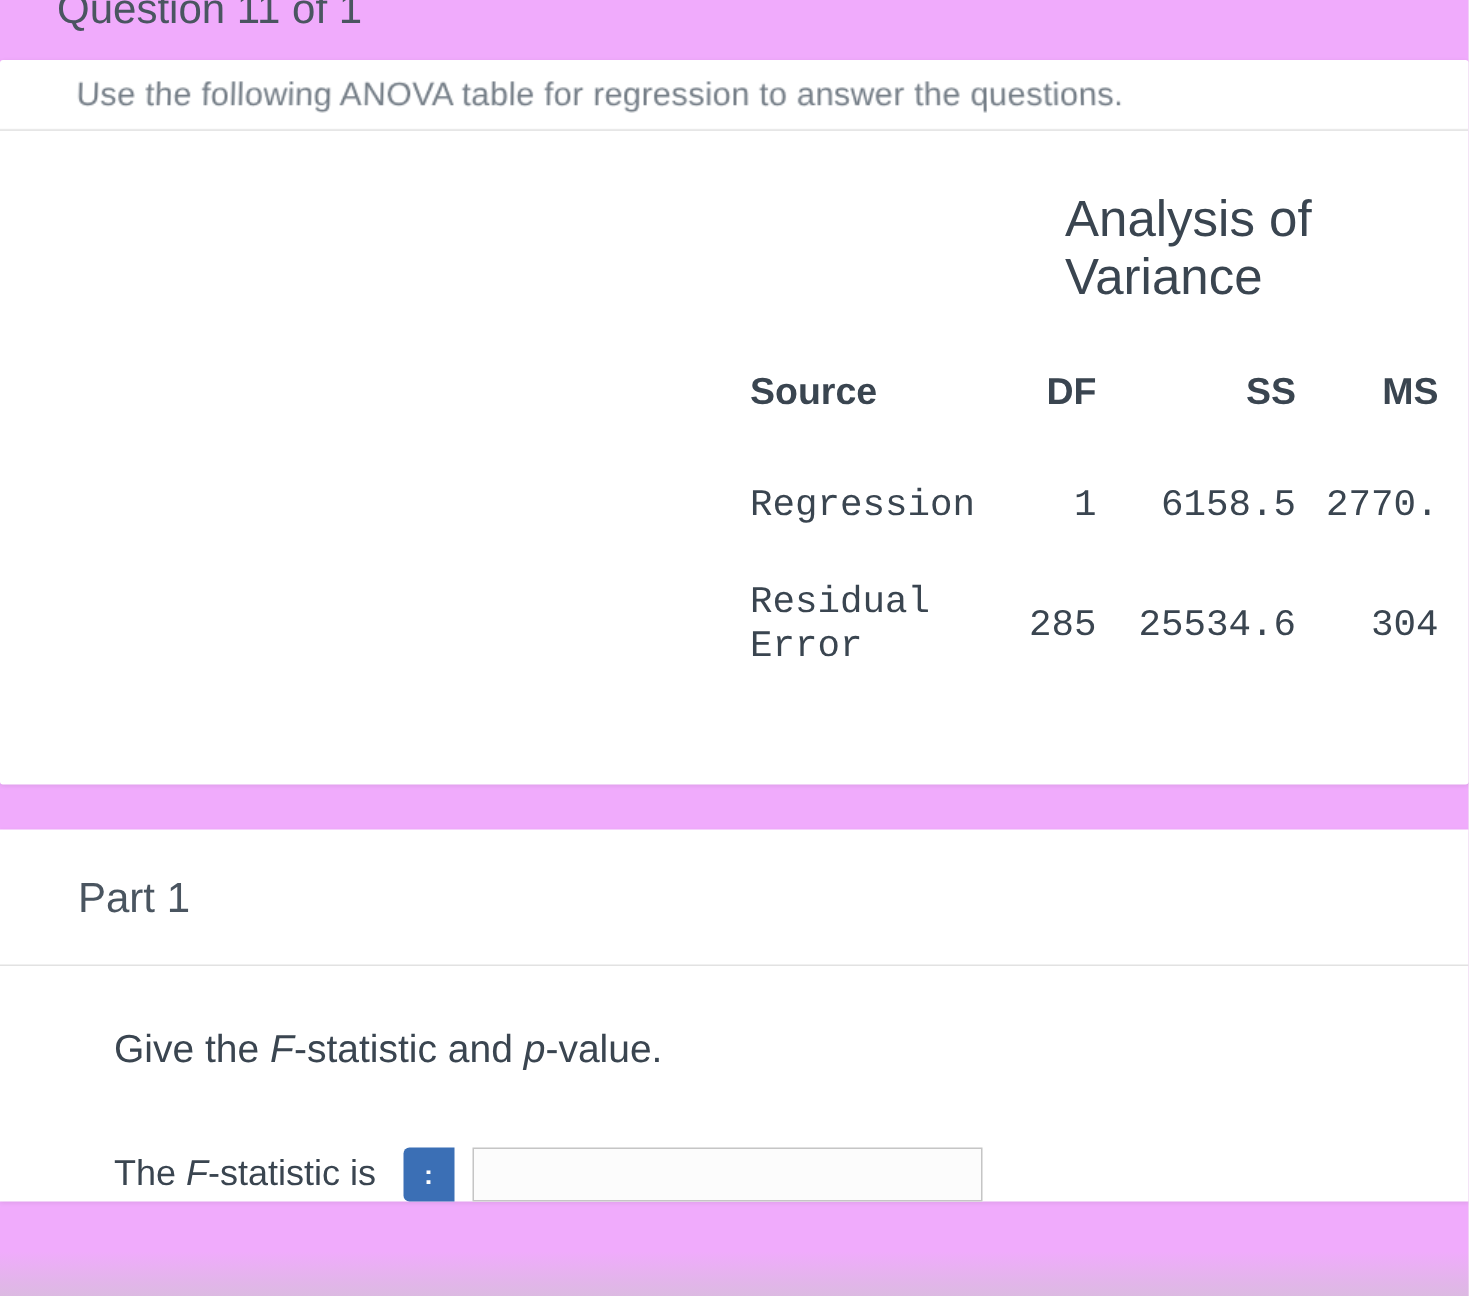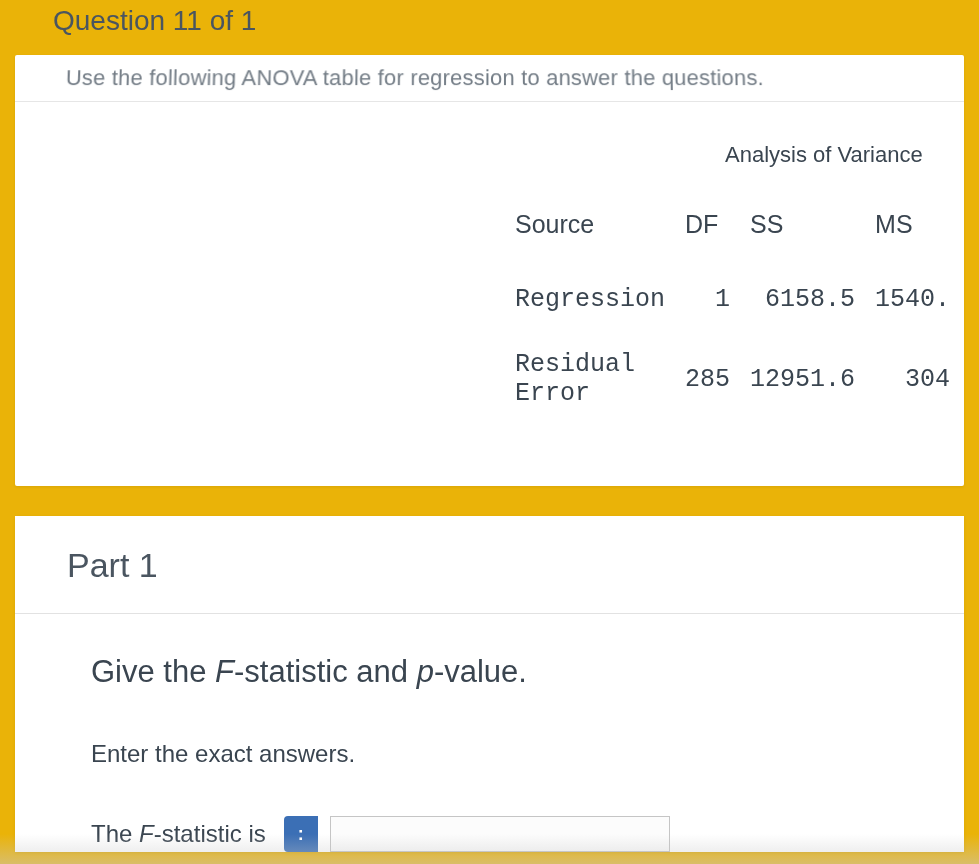--- a/index.html
+++ b/index.html
@@ -10,25 +10,25 @@
     body {
       font-family: -apple-system, BlinkMacSystemFont, "Segoe UI", Helvetica, Arial, sans-serif;
       background: #e8e8e8;
       width: 979px;
       height: 864px;
       overflow: hidden;
       position: relative;
       color: #3a4550;
     }
     .page-wrap {
-      background: #eab308;
+      background: #f0abfc;
       width: 100%;
       height: 100%;
       position: relative;
-      padding: 15px;
+      padding: 0;
     }
     .question-header {
       font-size: 28px;
       font-weight: 500;
       color: #4a5560;
       padding: 0 0 8px 38px;
       position: relative;
       top: -10px;
     }
     .card {
@@ -49,68 +49,68 @@
       transform-origin: center bottom;
       opacity: 0.85;
       letter-spacing: 0.2px;
     }
     .anova-section {
       padding-left: 500px;
       padding-right: 0;
       padding-top: 10px;
     }
     .anova-title {
-      font-size: 22px;
+      font-size: 34px;
       color: #3a4550;
       margin-bottom: 30px;
       padding-left: 210px;
     }
     .anova-table {
       border-collapse: collapse;
       font-size: 25px;
       color: #3a4550;
     }
     .anova-table th {
       text-align: left;
-      font-weight: 400;
+      font-weight: 700;
       padding: 12px 20px 28px 0;
       color: #3a4550;
     }
     .anova-table th.num {
-      text-align: left;
+      text-align: right;
     }
     .anova-table td {
       padding: 18px 20px 18px 0;
       vertical-align: middle;
       font-family: Liberation Mono, monospace;
     }
     .anova-table td.num {
       text-align: right;
     }
     .col-source { width: 200px; }
     .col-df { width: 60px; text-align: right; }
     .col-ss { width: 140px; text-align: right; }
     .col-ms { width: 90px; text-align: right; }
     .part-card {
       background: #ffffff;
       box-shadow: 0 1px 3px rgba(0,0,0,0.08);
       width: 100%;
     }
     .part-header {
-      font-size: 34px;
+      font-size: 28px;
       font-weight: 400;
       color: #4a5560;
       padding: 30px 0 28px 52px;
       border-bottom: 1px solid #e2e2e2;
     }
     .part-body {
       padding: 40px 0 0 76px;
     }
     .question-line {
-      font-size: 31px;
+      font-size: 26px;
       color: #3a4550;
       margin-bottom: 50px;
     }
     .italic { font-style: italic; }
     .instr-line {
       font-size: 24px;
       color: #3a4550;
       margin-bottom: 48px;
     }
     .answer-row {
@@ -174,41 +174,40 @@
             <th class="col-df num">DF</th>
             <th class="col-ss num">SS</th>
             <th class="col-ms num">MS</th>
           </tr>
         </thead>
         <tbody>
           <tr>
             <td>Regression</td>
             <td class="num">1</td>
             <td class="num">6158.5</td>
-            <td class="num">1540.</td>
+            <td class="num">2770.</td>
           </tr>
           <tr>
             <td>Residual Error</td>
             <td class="num">285</td>
-            <td class="num">12951.6</td>
+            <td class="num">25534.6</td>
             <td class="num">304</td>
           </tr>
         </tbody>
       </table>
     </div>
     <div style="height:60px;"></div>
   </div>
 
   <div class="part-card">
     <div class="part-header">Part 1</div>
     <div class="part-body">
       <div class="question-line">
         <span>Give the </span><span class="italic">F</span><span>-statistic and </span><span class="italic">p</span><span>-value.</span>
       </div>
-      <div class="instr-line">Enter the exact answers.</div>
       <div class="answer-row">
         <span class="answer-label">
           <span>The </span><span class="italic">F</span><span>-statistic is</span>
         </span>
         <span class="help-btn">:</span>
         <input class="answer-input" type="text" value="" style="">
       </div>
     </div>
   </div>
 

